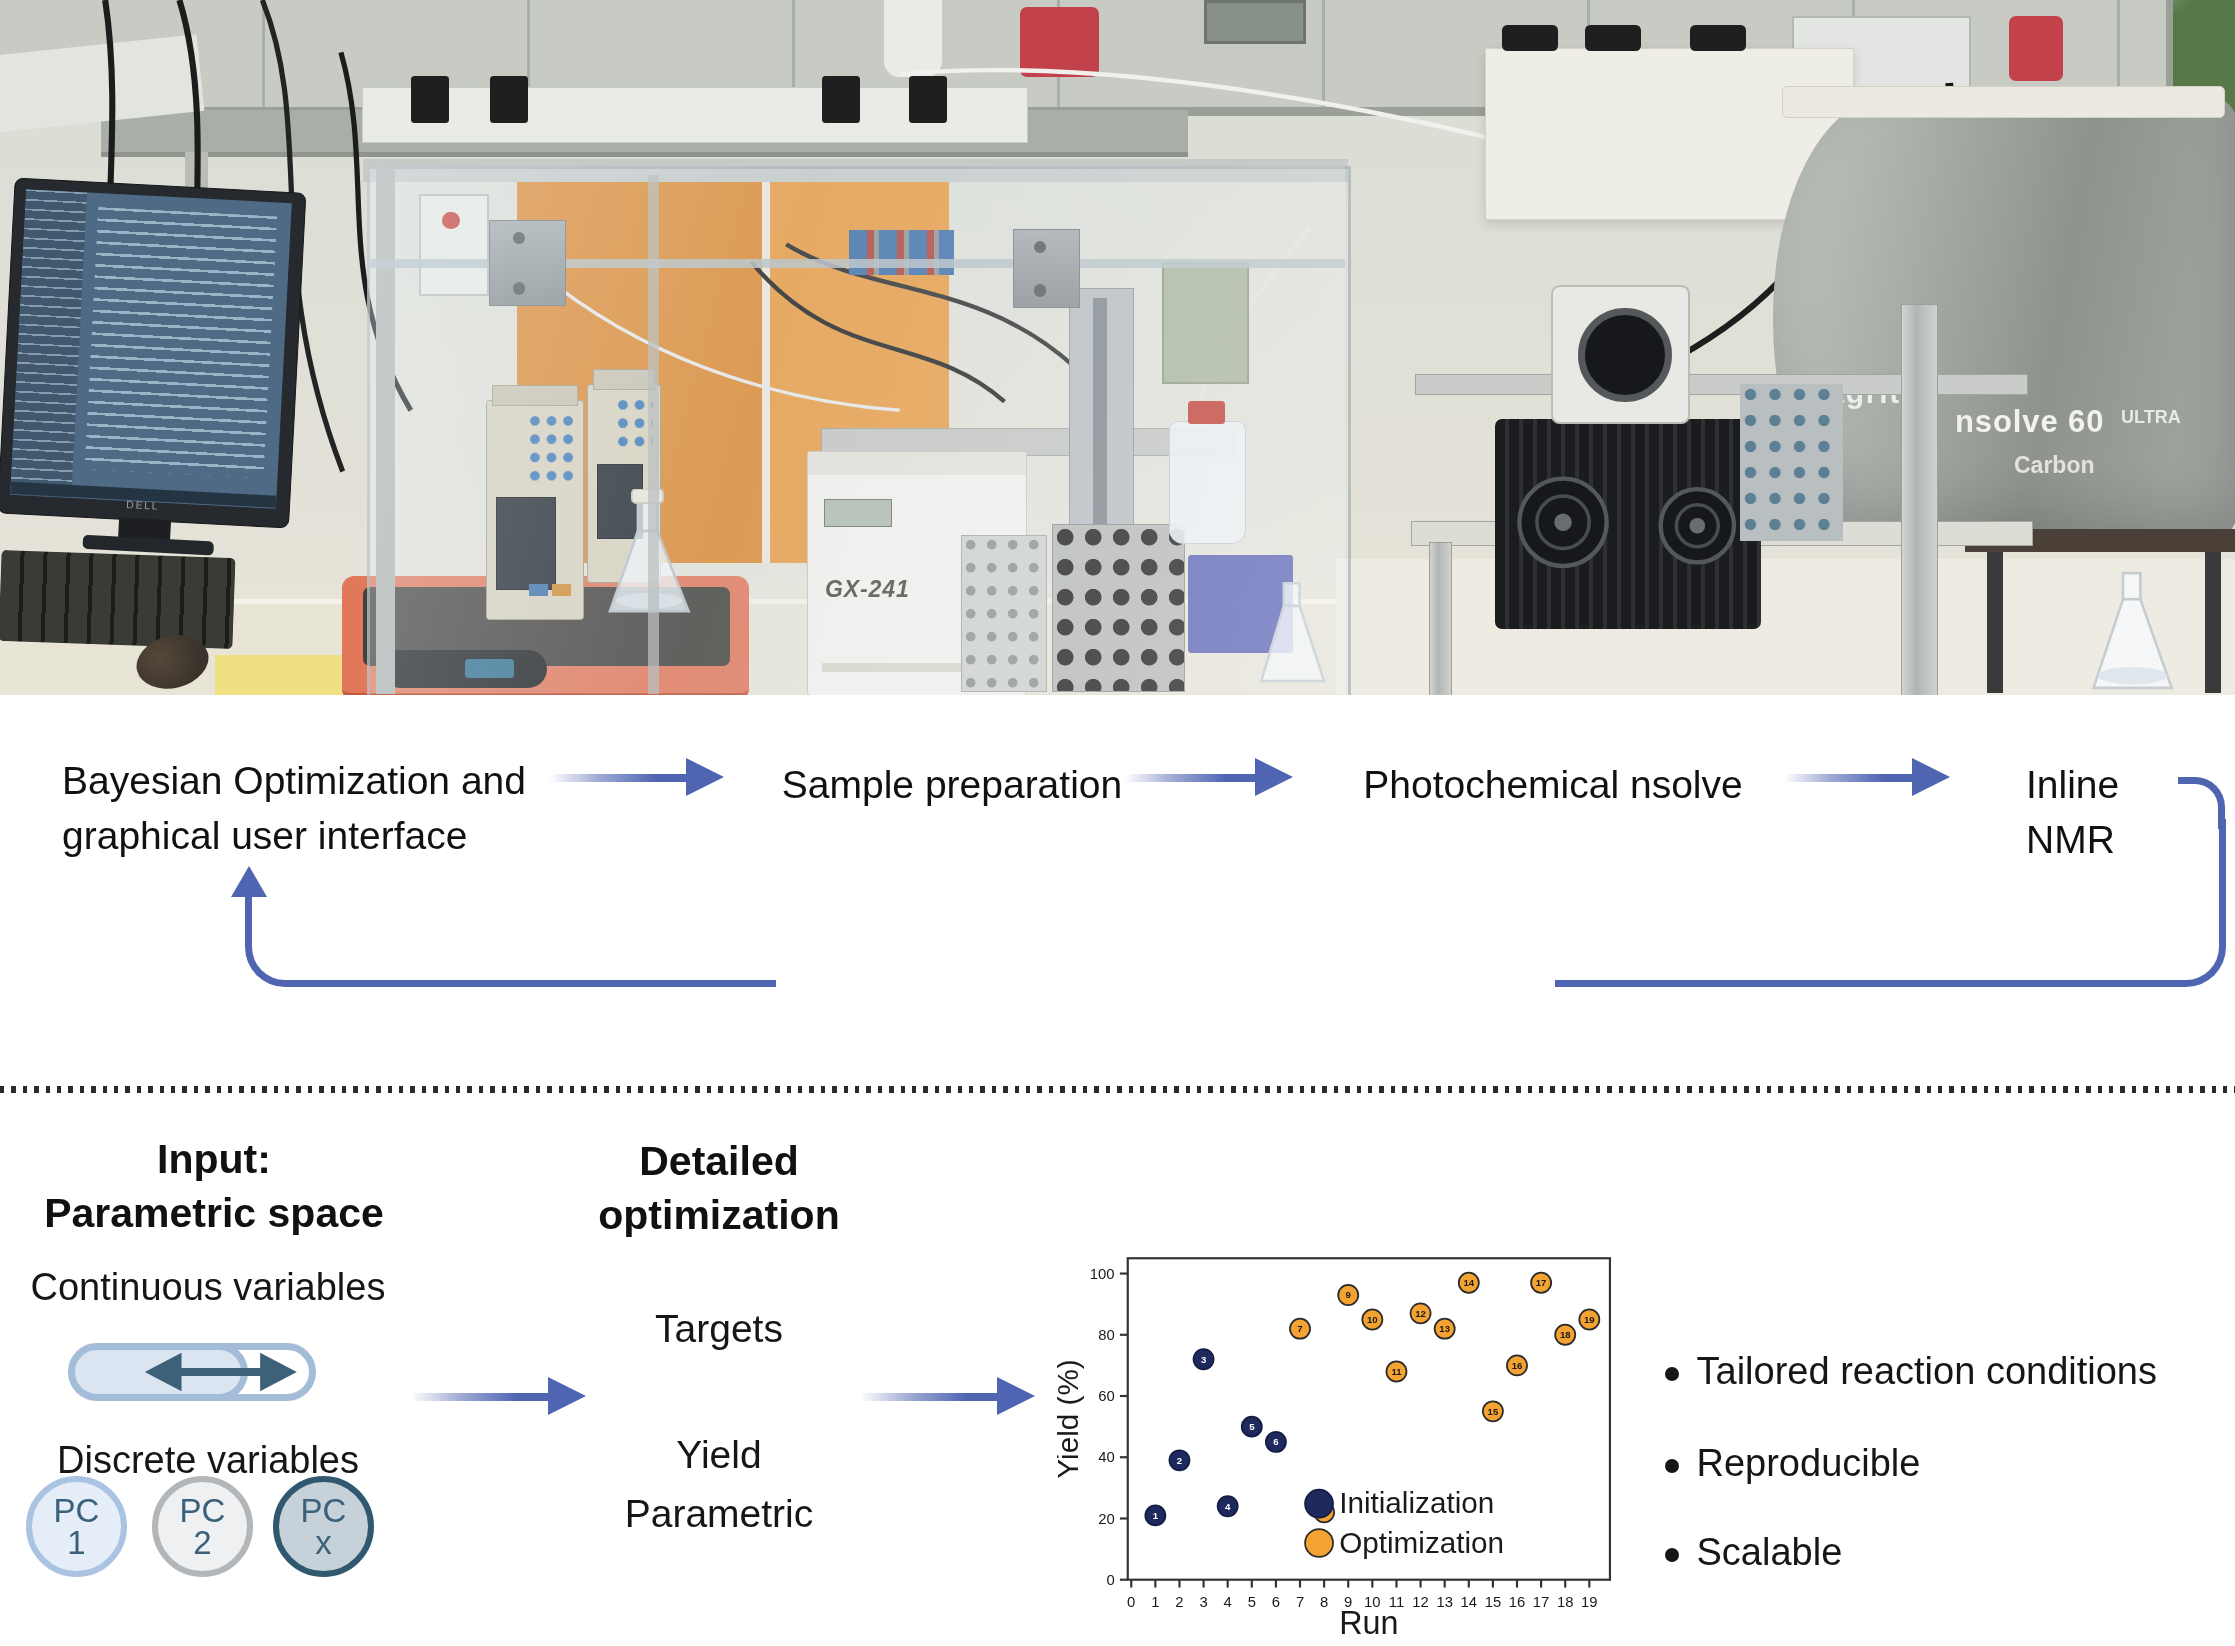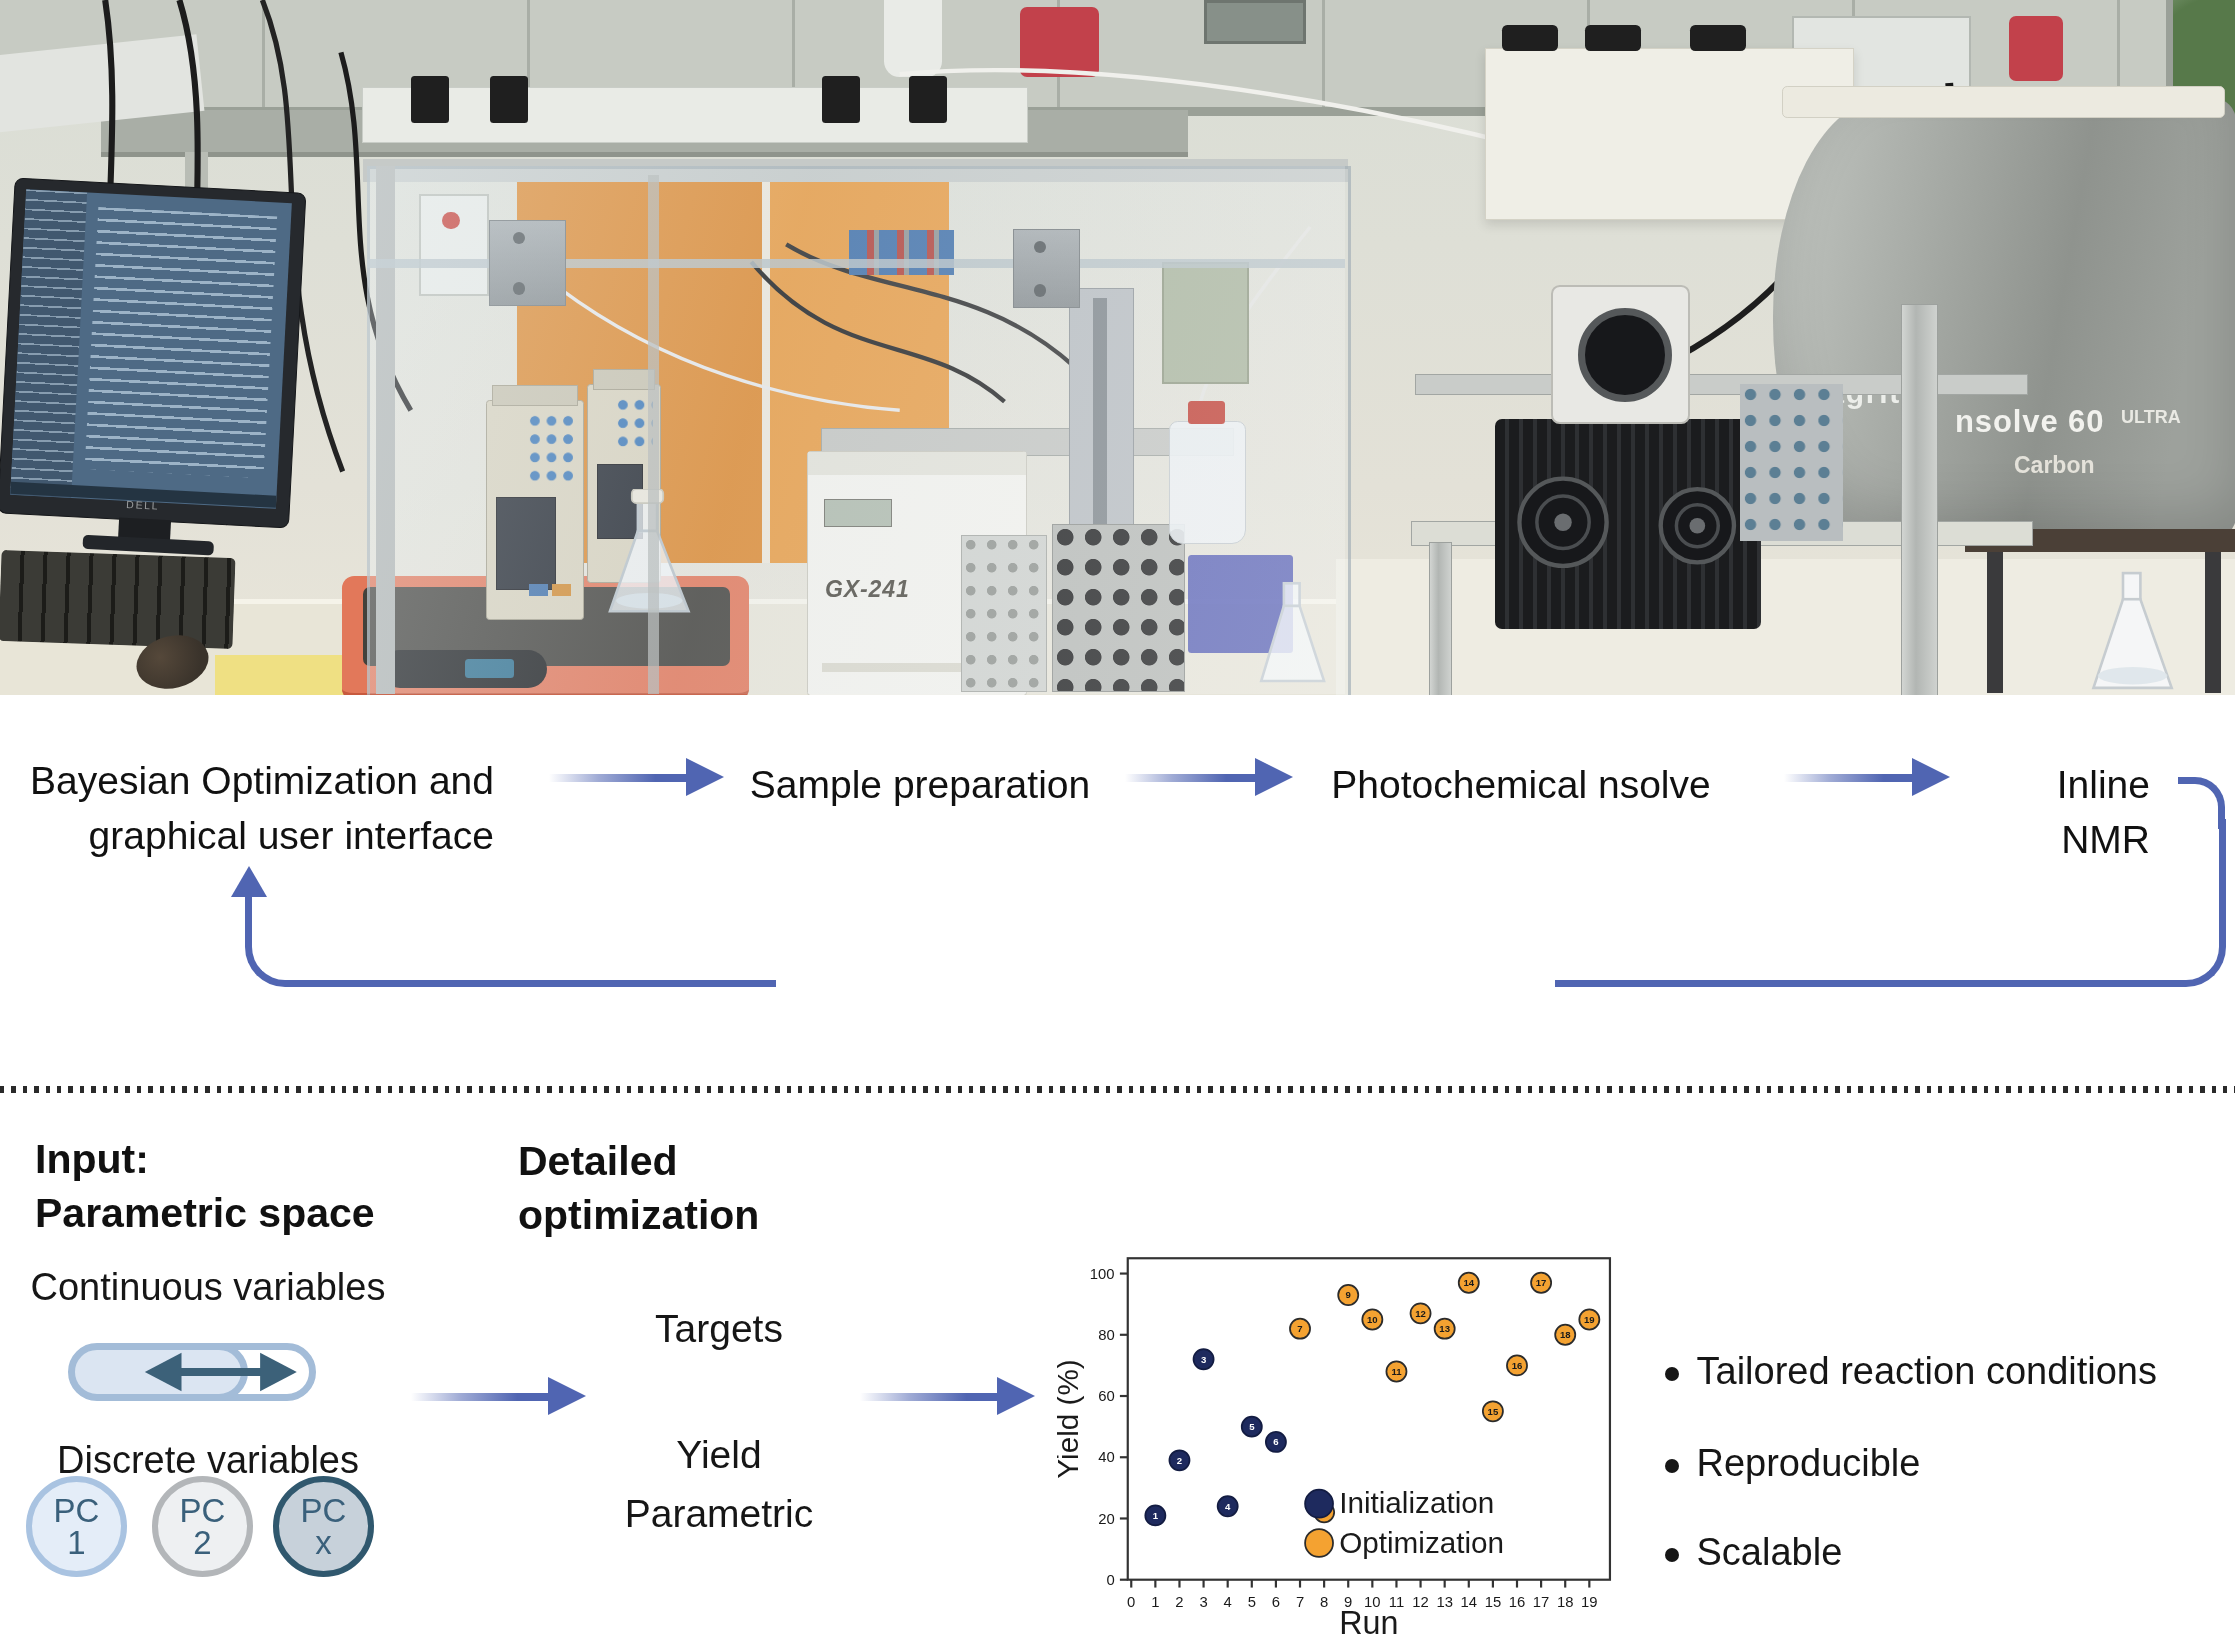--- a/index.html
+++ b/index.html
@@ -108,42 +108,42 @@
      border-radius:114px 23px 23px 114px / 218px 23px 23px 218px;box-shadow:inset 0 -26px 52px rgba(0,0,0,.15);}
   .nmr-tray{left:1782px;top:86px;width:441px;height:30px;background:#eceae0;border:1.7px solid #d2d0c4;border-radius:5.2px;}
   .nmr-brand{left:1799px;top:376px;font-size:30px;font-weight:bold;color:#eceeea;letter-spacing:1.7px;}
   .nmr-model{left:1955px;top:404px;font-size:31px;font-weight:bold;color:#f2f2ee;letter-spacing:0.9px;}
   .nmr-suffix{left:2121px;top:407px;font-size:18px;font-weight:bold;color:#e9e9e3;}
   .nmr-variant{left:2014px;top:452px;font-size:23px;font-weight:bold;color:#e4e2da;}
   .darktable{left:1965px;top:529px;width:271px;height:23px;background:#4b4037;}
   .leg{background:#3a3a3c;}
 
   
-  .flow-step{position:absolute;transform:translateX(-50%);white-space:pre-line;text-align:right;
-             font-size:39px;line-height:55px;color:#111;}
+  .flow-step{position:absolute;transform:translateX(-50%);white-space:pre-line;text-align:left;
+             font-size:39px;line-height:55px;color:#111;margin-left:32px;}
   .harrow{position:absolute;height:38px;}
   .harrow .shaft{position:absolute;left:0;top:15.7px;right:33px;height:7.9px;
      background:linear-gradient(90deg,rgba(80,101,178,0),rgba(80,101,178,.55) 35%,#5065b2 75%);}
   .harrow .head{position:absolute;right:0;top:0;width:0;height:0;
      border-top:19px solid transparent;border-bottom:19px solid transparent;border-left:38px solid #5065b2;}
   .loop-left{left:245px;top:896px;width:524px;height:84px;
      border-left:7.9px solid #5065b2;border-bottom:7.9px solid #5065b2;border-bottom-left-radius:40px;}
   .loop-uphead{left:231px;top:866px;width:0;height:0;
      border-left:18.3px solid transparent;border-right:18.3px solid transparent;border-bottom:31px solid #5065b2;}
   .loop-right{left:1555px;top:819px;width:664px;height:161px;
      border-right:7.9px solid #5065b2;border-bottom:7.9px solid #5065b2;border-bottom-right-radius:40px;}
   .loop-hook{left:2178px;top:777px;width:40px;height:45px;
      border-top:7.9px solid #5065b2;border-right:7.9px solid #5065b2;border-top-right-radius:30px;}
   .loop-label{left:1160px;top:975px;transform:translate(-50%,-50%);font-size:39px;color:#111;white-space:nowrap;}
 
   .divider{left:0;top:1086px;width:2236px;height:7px;
      background-image:repeating-linear-gradient(90deg,#2a2a2a 0 4.4px,transparent 4.4px 11.4px);}
 
   
-  .col-title{position:absolute;text-align:left;font-weight:bold;font-size:41px;line-height:54px;color:#111;}
+  .col-title{position:absolute;text-align:center;font-weight:bold;font-size:41px;line-height:54px;color:#111;}
   .body-label{position:absolute;text-align:center;font-size:38px;color:#161616;}
   .bay-item{position:absolute;left:518px;width:402px;text-align:center;font-size:39px;color:#161616;}
 
   .pill-wrap{left:68px;top:1343px;width:248px;height:58px;}
   .pill-outline{position:absolute;left:86px;top:0;width:162px;height:58px;box-sizing:border-box;
      background:#fff;border:7px solid #a3bcd8;border-radius:35px;}
   .pill-fill{position:absolute;left:0;top:0;width:180px;height:58px;box-sizing:border-box;
      background:#dbe5f2;border:7px solid #a3bcd8;border-radius:35px;}
   .pc-circle{position:absolute;top:1476px;width:101px;height:101px;box-sizing:border-box;border-radius:50%;
      display:flex;flex-direction:column;align-items:center;justify-content:center;

